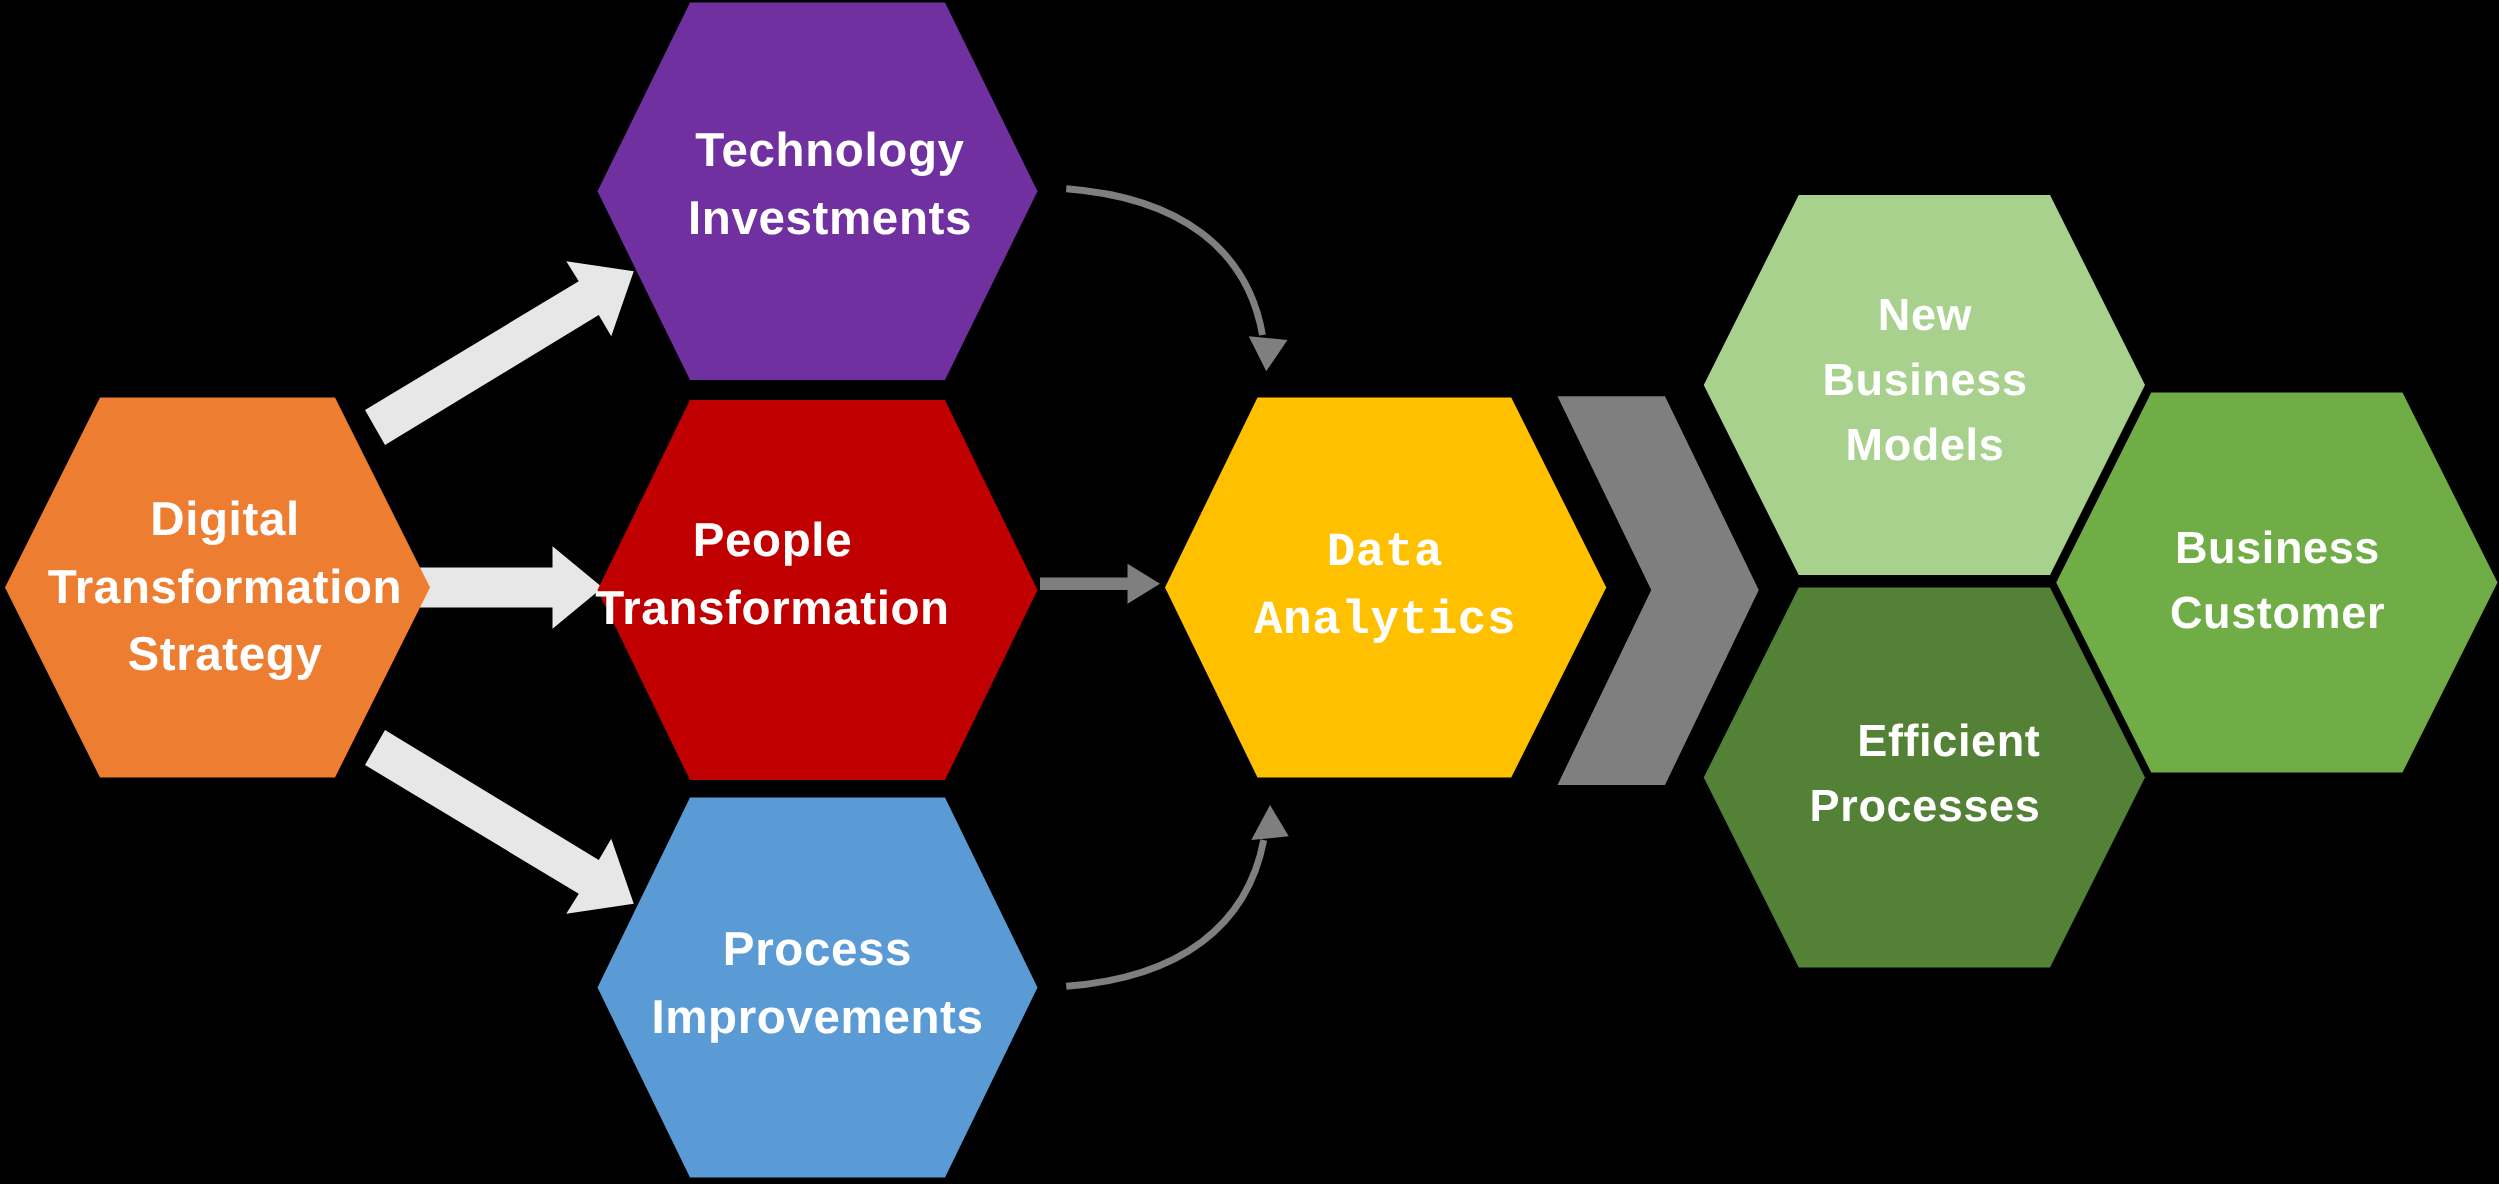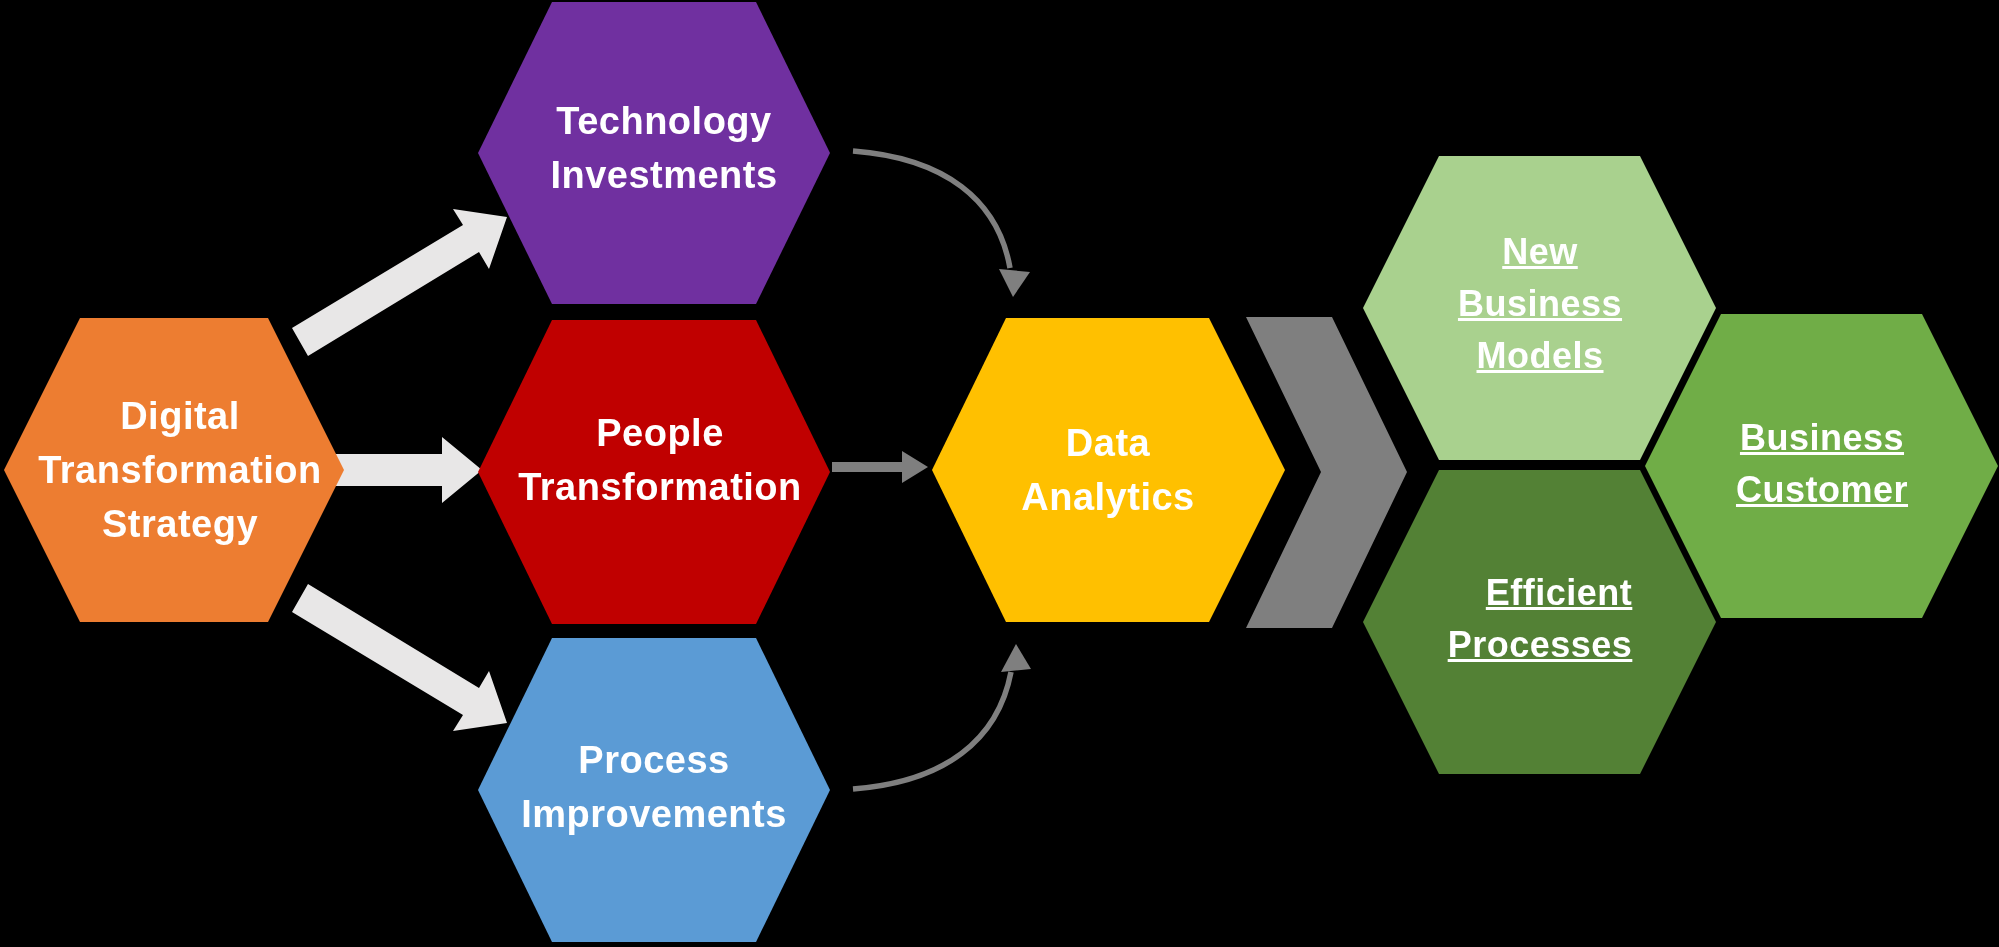--- a/index.html
+++ b/index.html
@@ -28,21 +28,20 @@
     color: #FFFFFF;
     font-weight: 700;
     font-size: 38px;
     line-height: 54px;
     white-space: nowrap;
     letter-spacing: 0.5px;
   }
   .lbl.small {
     font-size: 36px;
     line-height: 52px;
-    text-decoration: underline;
   }
 </style>
 </head>
 <body>
 
 <div class="stage">
 
   <svg viewBox="0 0 1999 947" width="1999" height="947">
 
     <rect x="0" y="0" width="1999" height="947" fill="#000000"></rect>
@@ -86,31 +85,31 @@
     <div>Digital</div>
     <div>Transformation</div>
     <div>Strategy</div>
   </div>
 
   <div class="lbl" style="left:654px; top:148px;margin-left:10px;">
     <div>Technology</div>
     <div>Investments</div>
   </div>
 
-  <div class="lbl" style="left:660px; top:460px;">
+  <div class="lbl" style="left:618px; top:460px;">
     <div>People</div>
     <div>Transformation</div>
   </div>
 
   <div class="lbl" style="left:654px; top:787px;">
     <div>Process</div>
     <div>Improvements</div>
   </div>
 
-  <div class="lbl" style="left:1108px; top:470px;">
+  <div class="lbl" style="left:1108px; top:470px;font-family:Liberation Mono, monospace;">
     <div>Data</div>
     <div>Analytics</div>
   </div>
 
   <div class="lbl small" style="left:1540px; top:304px;">
     <div>New</div>
     <div>Business</div>
     <div>Models</div>
   </div>
 

